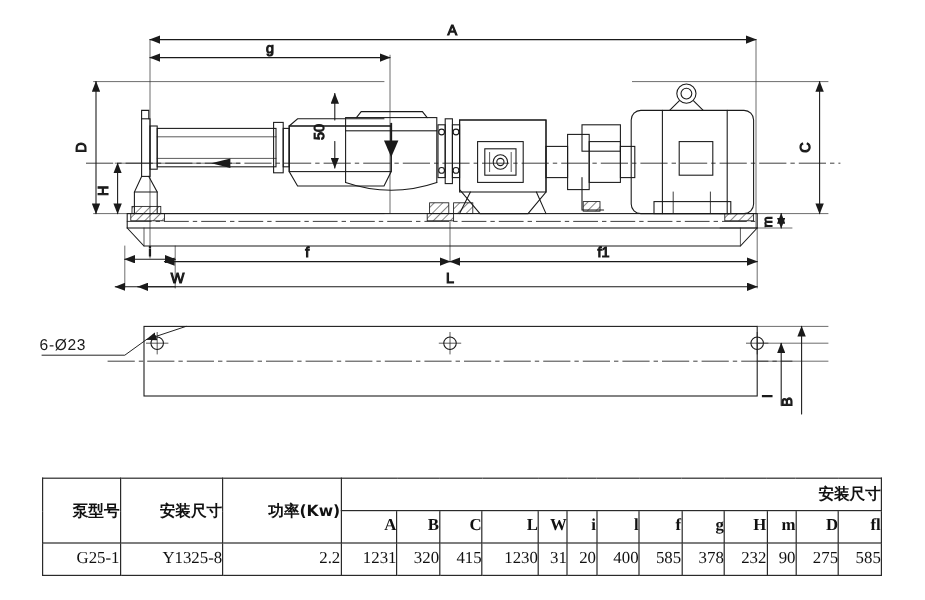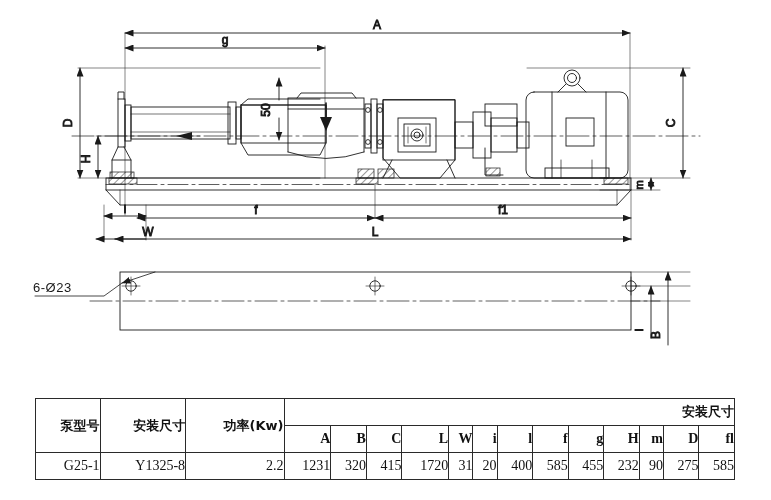--- a/index.html
+++ b/index.html
@@ -303,26 +303,26 @@
         <td class="hdr">D</td>
         <td class="hdr">fl</td>
       </tr>
       <tr>
         <td class="val">G25-1</td>
         <td class="val">Y1325-8</td>
         <td class="val">2.2</td>
         <td class="val">1231</td>
         <td class="val">320</td>
         <td class="val">415</td>
-        <td class="val">1720</td>
+        <td class="val">1230</td>
         <td class="val">31</td>
         <td class="val">20</td>
         <td class="val">400</td>
         <td class="val">585</td>
-        <td class="val">455</td>
+        <td class="val">378</td>
         <td class="val">232</td>
         <td class="val">90</td>
         <td class="val">275</td>
         <td class="val">585</td>
       </tr>
     </tbody>
   </table>
 
 </div>
 

